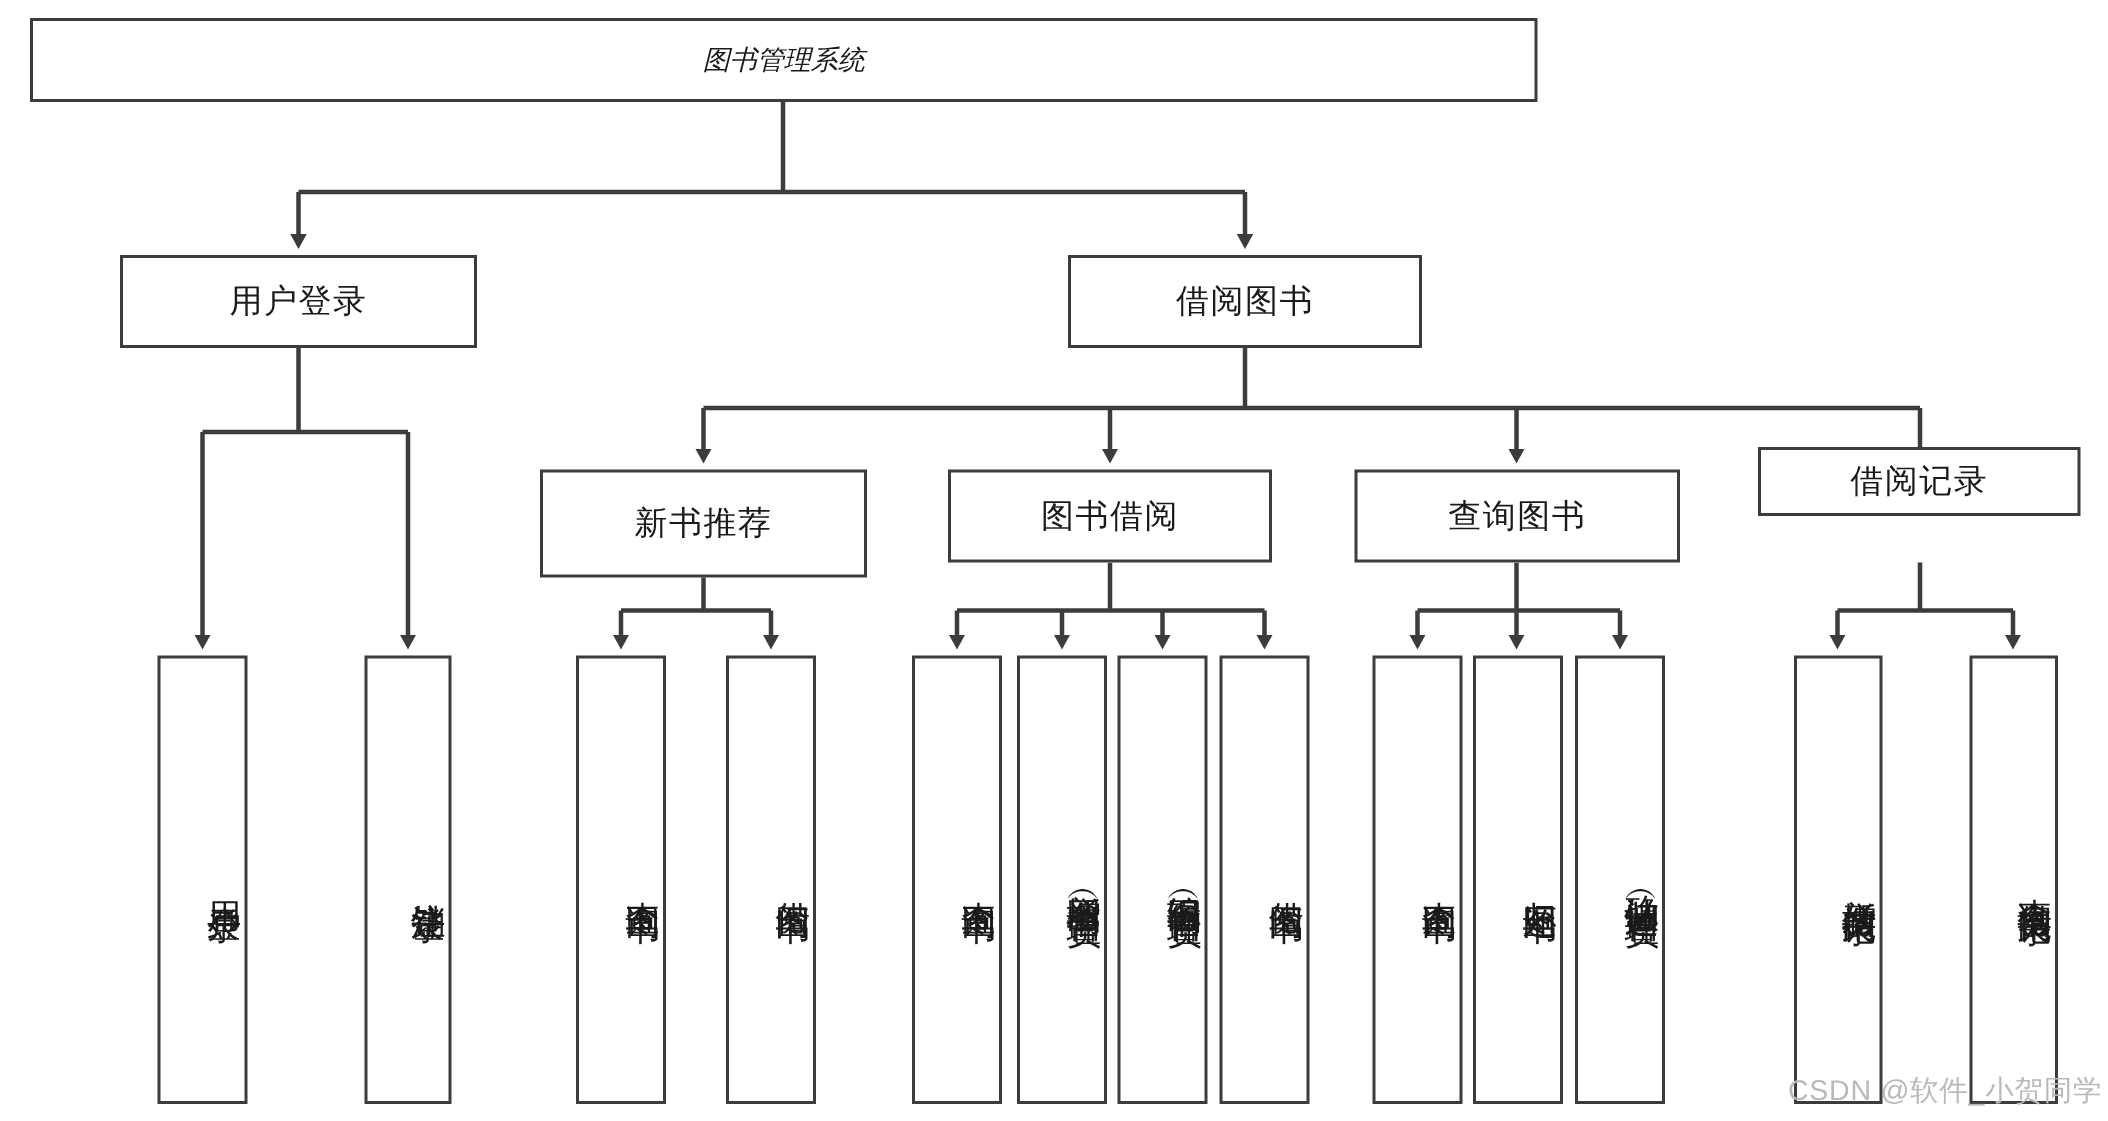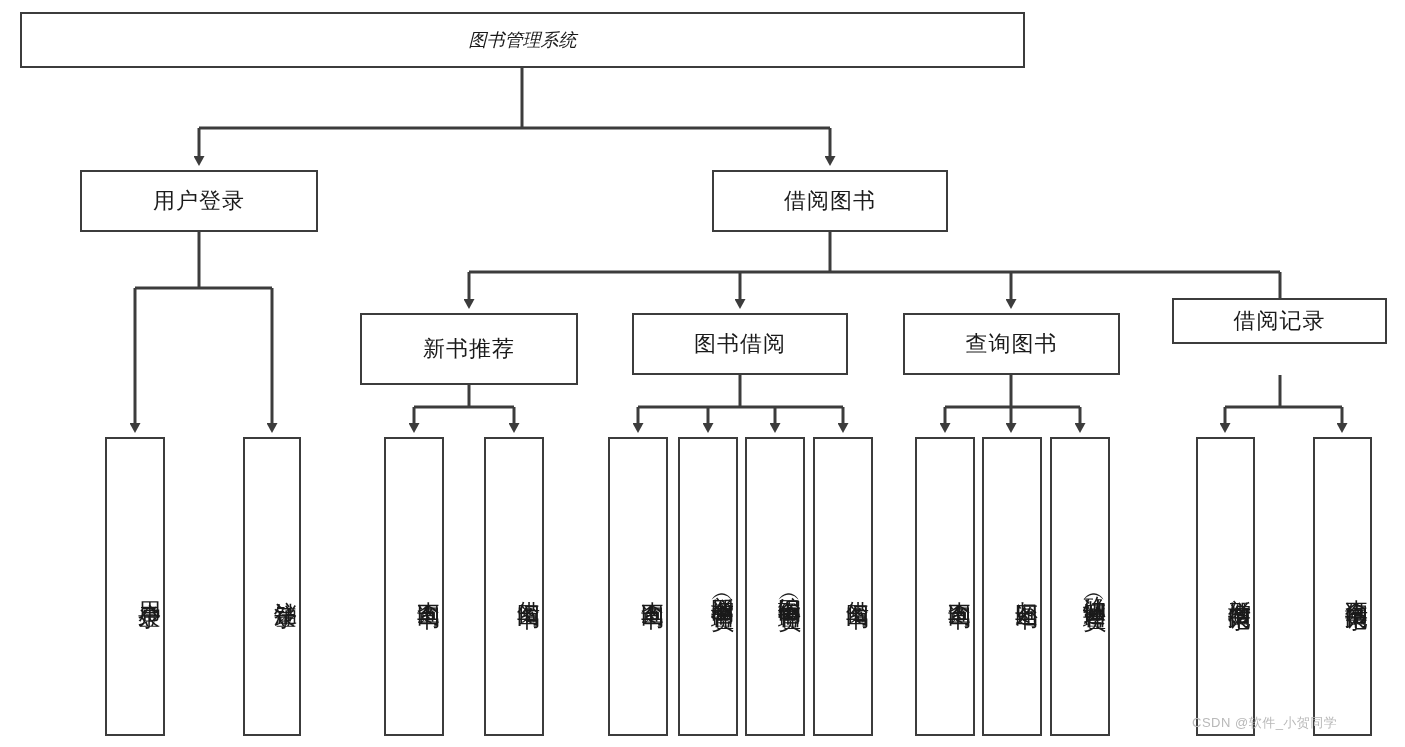--- a/index.html
+++ b/index.html
@@ -9,21 +9,21 @@
   svg.edges{position:absolute;left:0;top:0;width:1405px;height:747px;}
   .node{position:absolute;box-sizing:border-box;background:#ffffff;
         border:2px solid #3c3c3c;display:flex;align-items:center;
         justify-content:center;color:#1a1a1a;}
   .node.h{font-size:22px;letter-spacing:1px;}
   .node.root{font-size:18px;font-style:italic;}
   .node.leaf{writing-mode:vertical-rl;text-orientation:upright;
              font-size:23px;line-height:1.18;padding:8px 0;
              align-items:flex-start;justify-content:center;letter-spacing:2px;}
   .node.leaf span{display:block;}
-  .wm{position:absolute;color:#b9b9b9;font-size:13px;white-space:nowrap;
+  .wm{position:absolute;color:#b9b9b9;font-size:19px;white-space:nowrap;
       letter-spacing:.5px;}
 </style>
 </head>
 <body>
 
 <div id="diagram">
 
   <svg class="edges" viewBox="0 0 1405 747">
     <defs>
       <marker id="arw" markerWidth="10" markerHeight="11" refX="1" refY="5.5" orient="auto" markerUnits="userSpaceOnUse">

